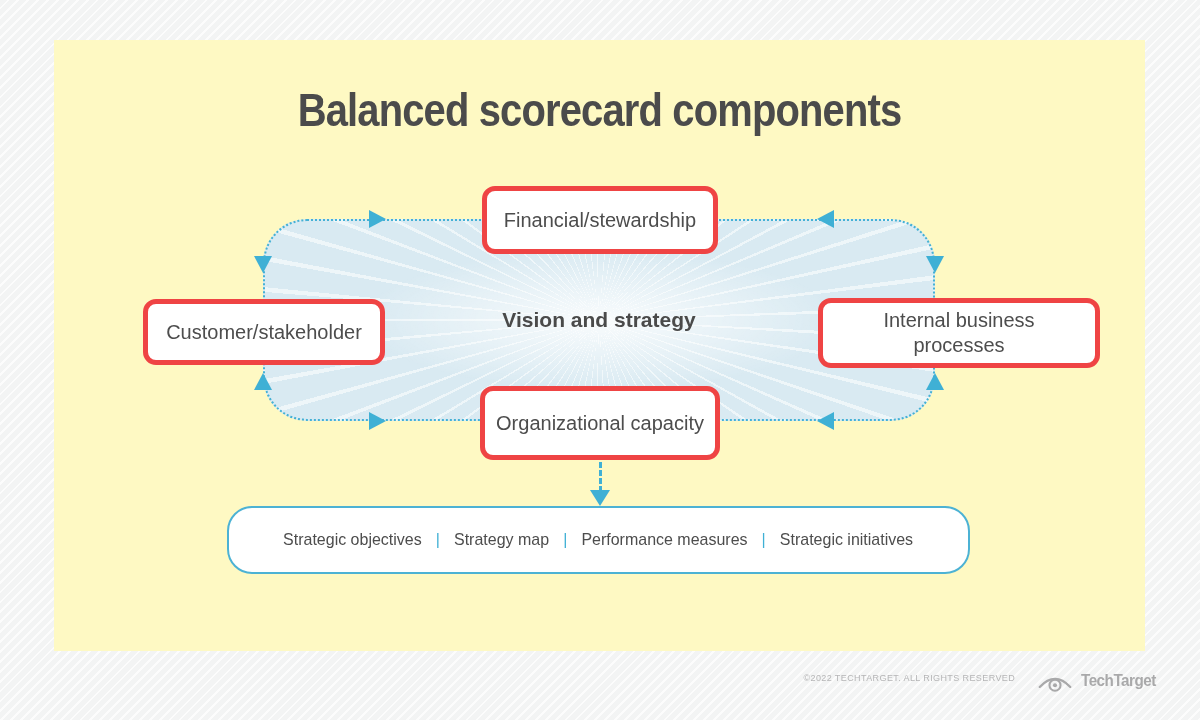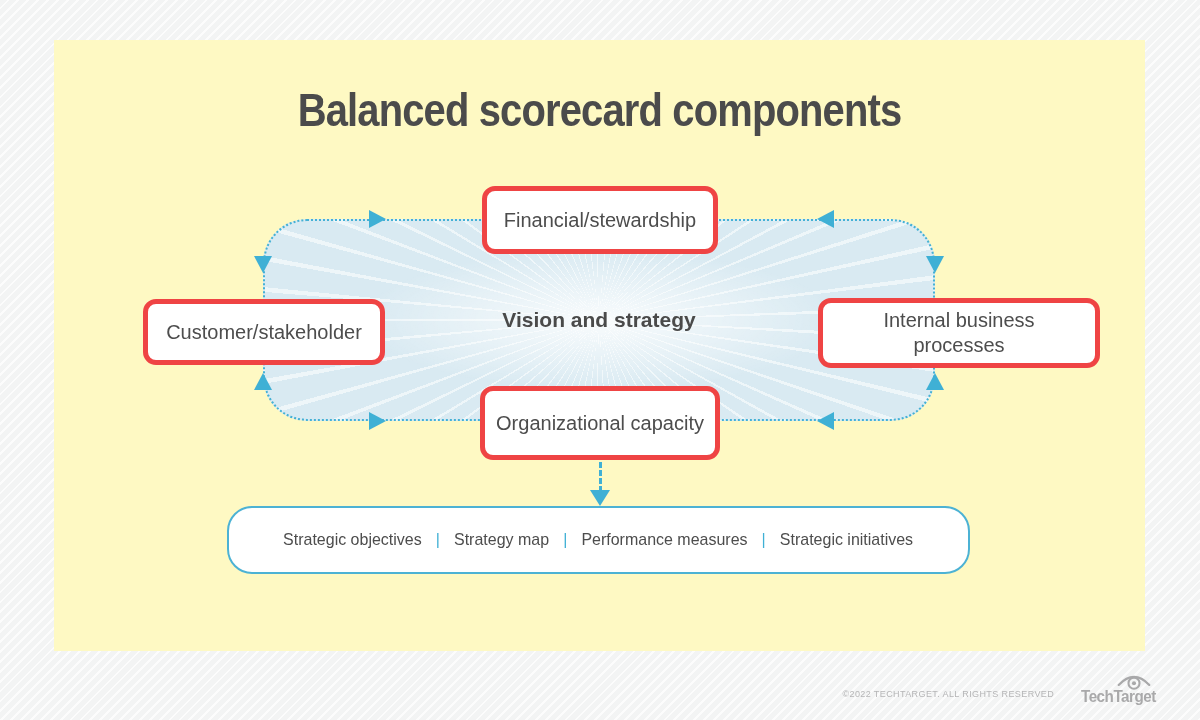--- a/index.html
+++ b/index.html
@@ -95,21 +95,21 @@
   }
   .sep { color:#3fb0d5; padding:0 15px; font-weight:normal; }
   .footer {
     position:absolute; right:44px; top:672px;
     display:flex; align-items:flex-end; gap:23px;
   }
   .copyright {
     font-size:9px; letter-spacing:0.4px; color:#b5b5b6;
     padding-bottom:7px; white-space:nowrap;
   }
-  .brand { display:flex; flex-direction:column; align-items:flex-end; }
+  .brand { display:flex; flex-direction:row; align-items:flex-end; }
   .brand .eye { margin-right:5px; margin-bottom:-3px; }
   .brand-text {
     font-size:16px; font-weight:bold; color:#a9a9aa; letter-spacing:-0.5px;
     transform:scaleX(0.95); transform-origin:right;
   }
 </style>
 </head>
 <body>
 
 <div class="panel">

